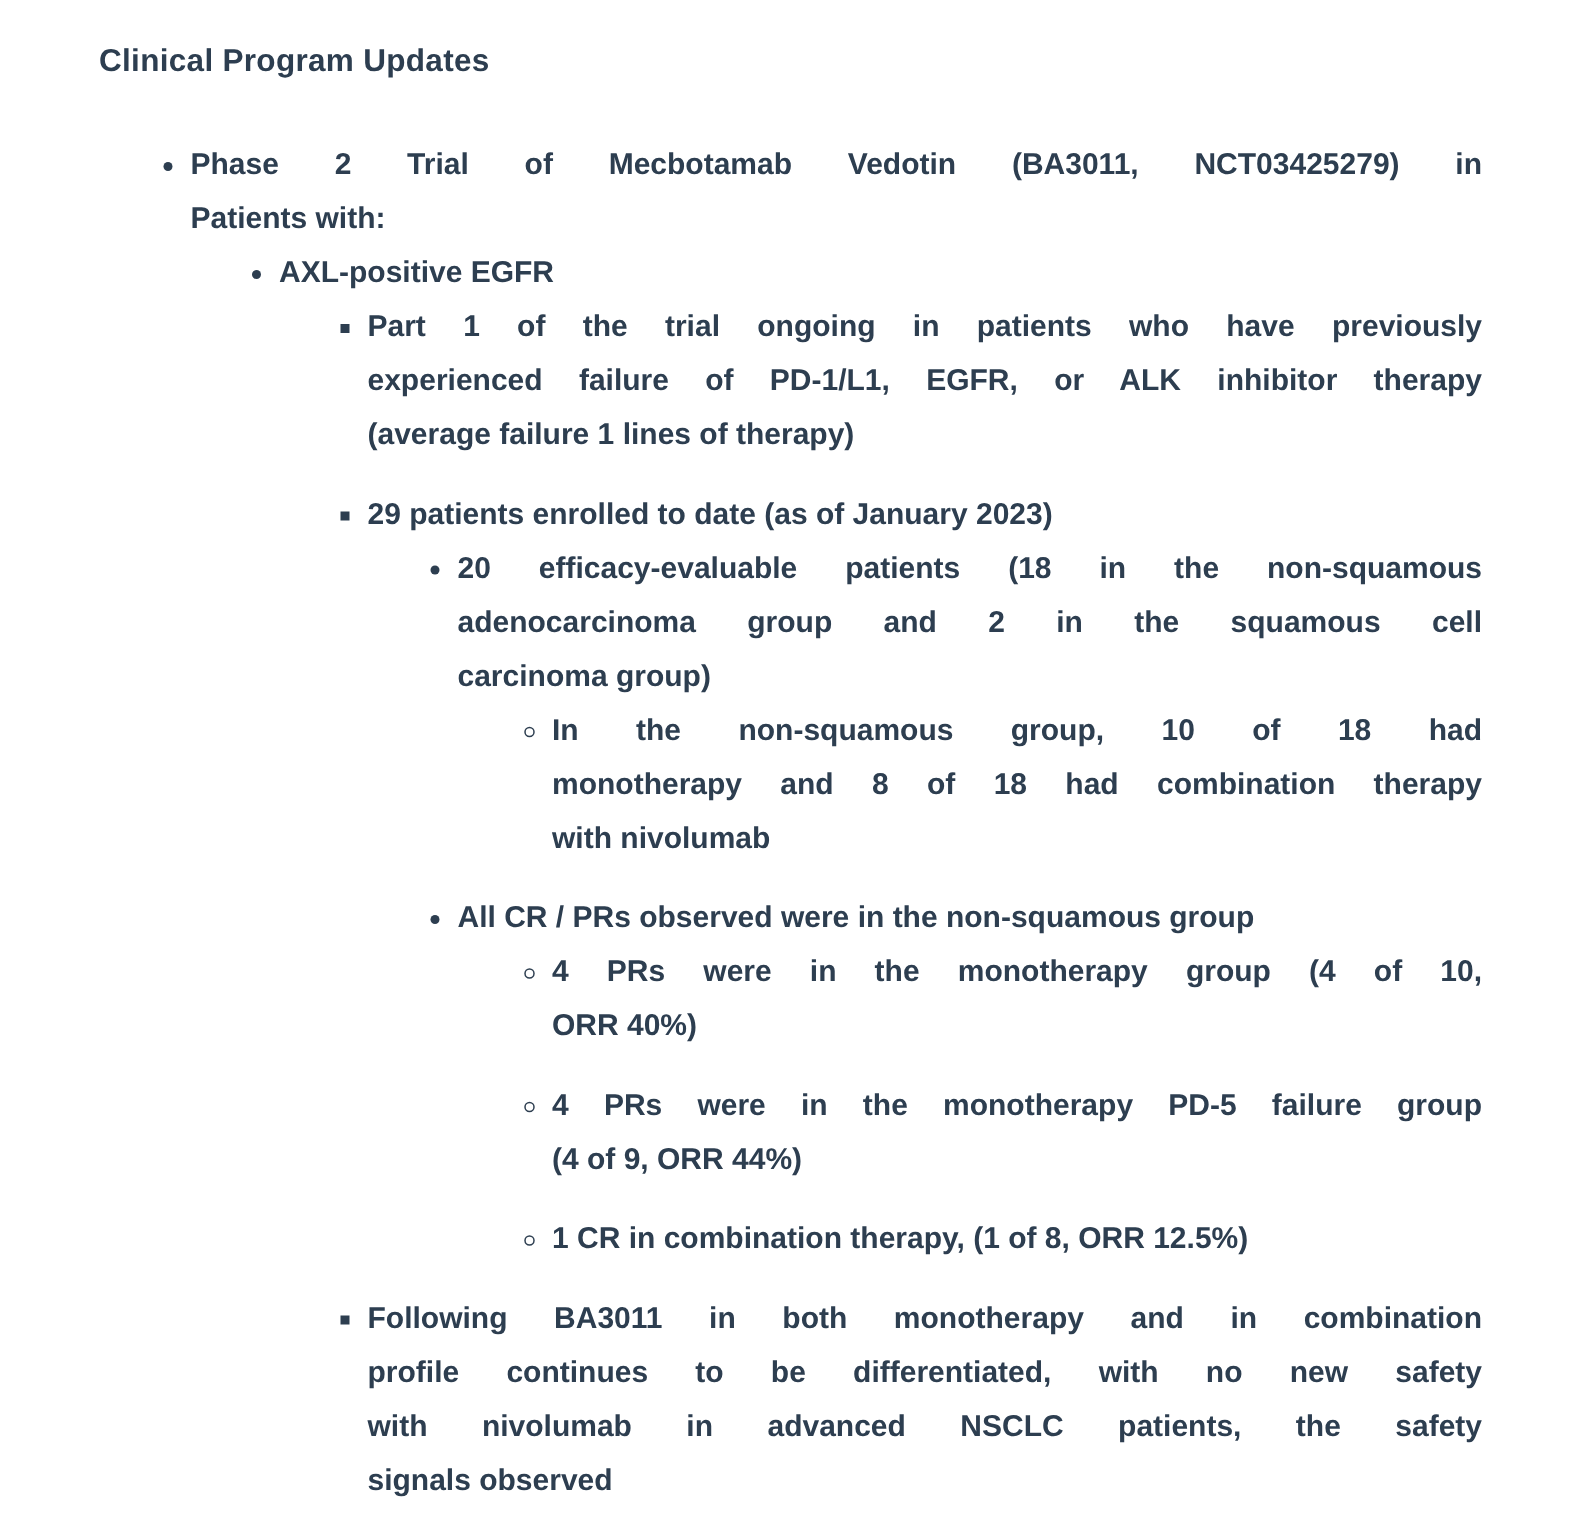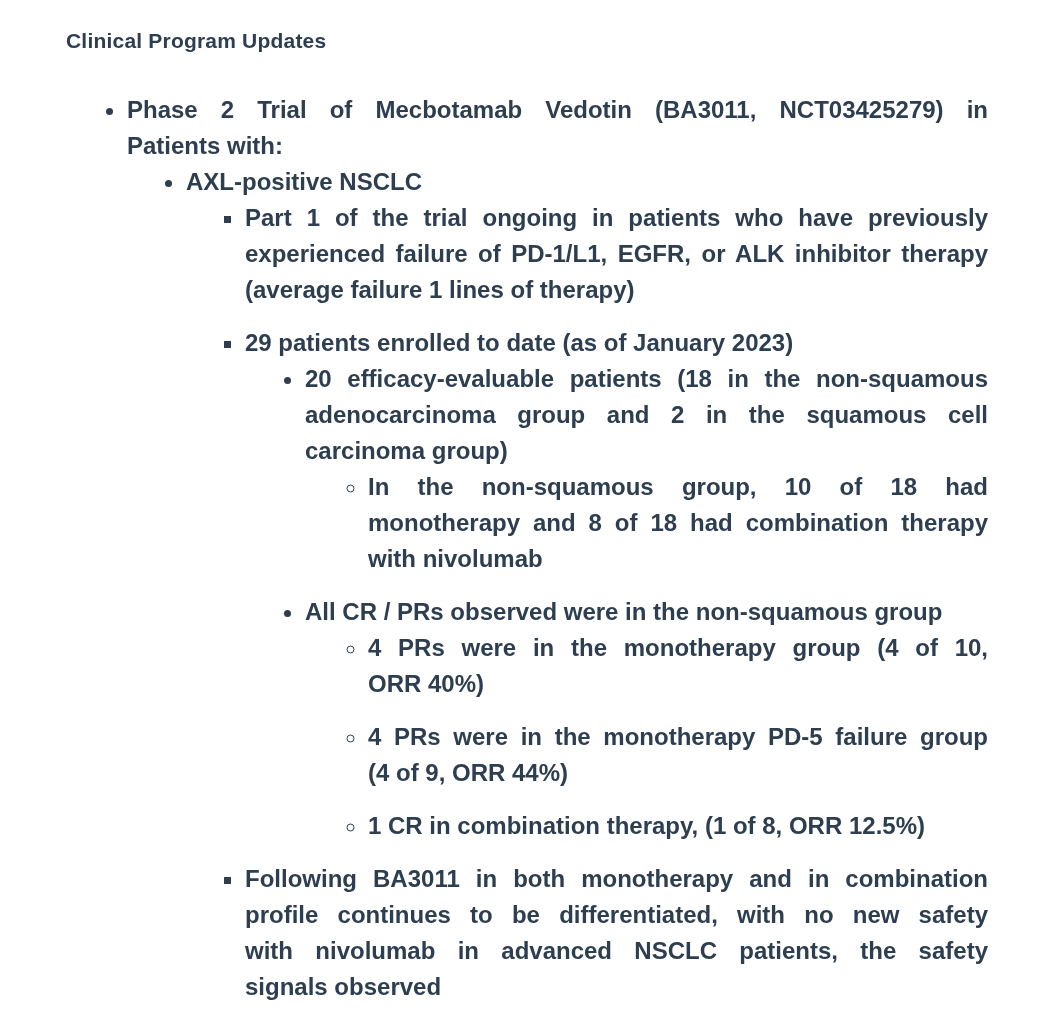--- a/index.html
+++ b/index.html
@@ -21,21 +21,21 @@
     font-weight: 700;
     letter-spacing: 0.2px;
   }
   ul { margin: 0; }
   ul.l1 { padding-left: 61px; list-style-type: disc; }
   ul.l2 { padding-left: 59px; list-style-type: disc; }
   ul.l3 { padding-left: 59px; list-style-type: square; font-weight: bold; }
   ul.l4 { padding-left: 60px; list-style-type: disc; }
   ul.l5 { padding-left: 63px; list-style-type: circle; }
   li {
-    font-size: 24px;
+    font-size: 20px;
     line-height: 36px;
     color: #2d3e50;
   }
   li::marker { color: #2d3e50; }
   li + li { margin-top: 17px; }
   .line { text-align: left; }
   
   .jl { text-align: justify; text-align-last: justify; }
   .b { font-weight: 700; }
 </style>
@@ -46,21 +46,21 @@
 
   <h1 class="doc-title">Clinical Program Updates</h1>
 
   <ul class="l1">
     <li>
       <div class="line b jl">Phase 2 Trial of Mecbotamab Vedotin (BA3011, NCT03425279) in</div>
       <div class="line b">Patients with:</div>
 
       <ul class="l2">
         <li>
-          <div class="line b">AXL-positive NSCLC</div>
+          <div class="line b">AXL-positive EGFR</div>
 
           <ul class="l3">
             <li>
               <div class="line jl">Part 1 of the trial ongoing in patients who have previously</div>
               <div class="line jl">experienced failure of PD-1/L1, EGFR, or ALK inhibitor therapy</div>
               <div class="line">(average failure 1 lines of therapy)</div>
             </li>
 
             <li>
               <div class="line">29 patients enrolled to date (as of January 2023)</div>

